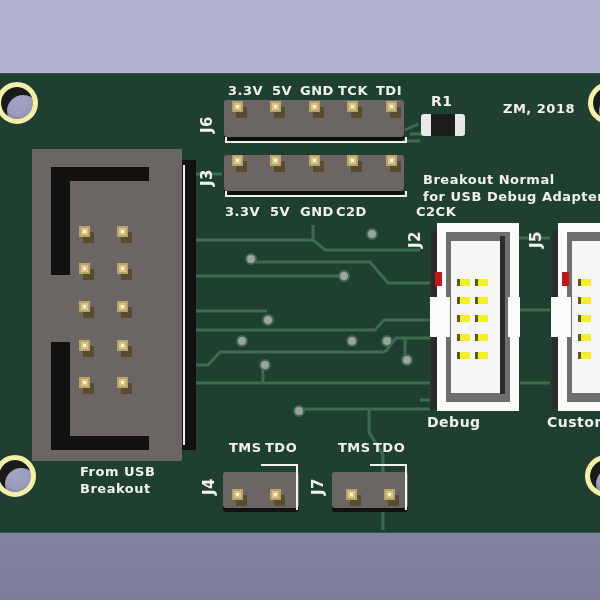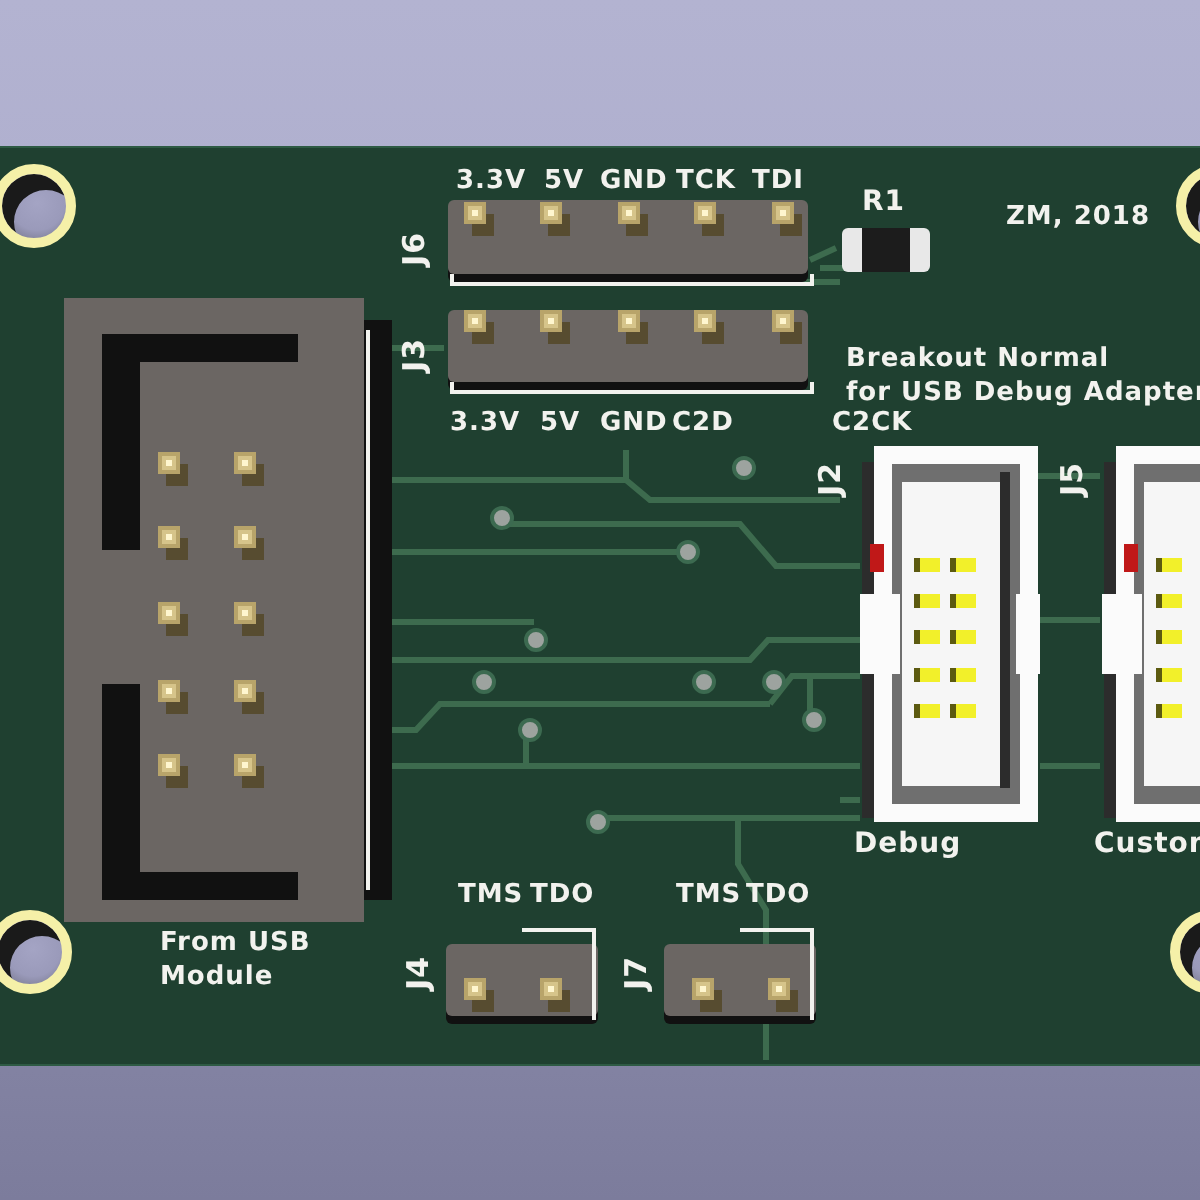--- a/index.html
+++ b/index.html
@@ -115,21 +115,21 @@
   <div class="pin" style="left:79px;top:263px;"></div>
   <div class="pin" style="left:117px;top:263px;"></div>
   <div class="pin" style="left:79px;top:301px;"></div>
   <div class="pin" style="left:117px;top:301px;"></div>
   <div class="pin" style="left:79px;top:340px;"></div>
   <div class="pin" style="left:117px;top:340px;"></div>
   <div class="pin" style="left:79px;top:377px;"></div>
   <div class="pin" style="left:117px;top:377px;"></div>
 </div>
 <div class="silk" style="left:80px;top:465px;">From USB</div>
-<div class="silk" style="left:80px;top:482px;">Module</div>
+<div class="silk" style="left:80px;top:482px;">Breakout</div>
 
 <div class="silk" style="left:228px;top:84px;">3.3V</div>
 <div class="silk" style="left:272px;top:84px;">5V</div>
 <div class="silk" style="left:300px;top:84px;">GND</div>
 <div class="silk" style="left:338px;top:84px;">TCK</div>
 <div class="silk" style="left:376px;top:84px;">TDI</div>
 <div class="silk rot" style="left:199px;top:117px;">J6</div>
 <div class="hdr" style="left:224px;top:100px;width:180px;height:37px;"></div>
 <div class="bracket" style="left:225px;top:137px;width:178px;height:4px;border-top:none;"></div>
 <div class="pin" style="left:232px;top:101px;"></div>

